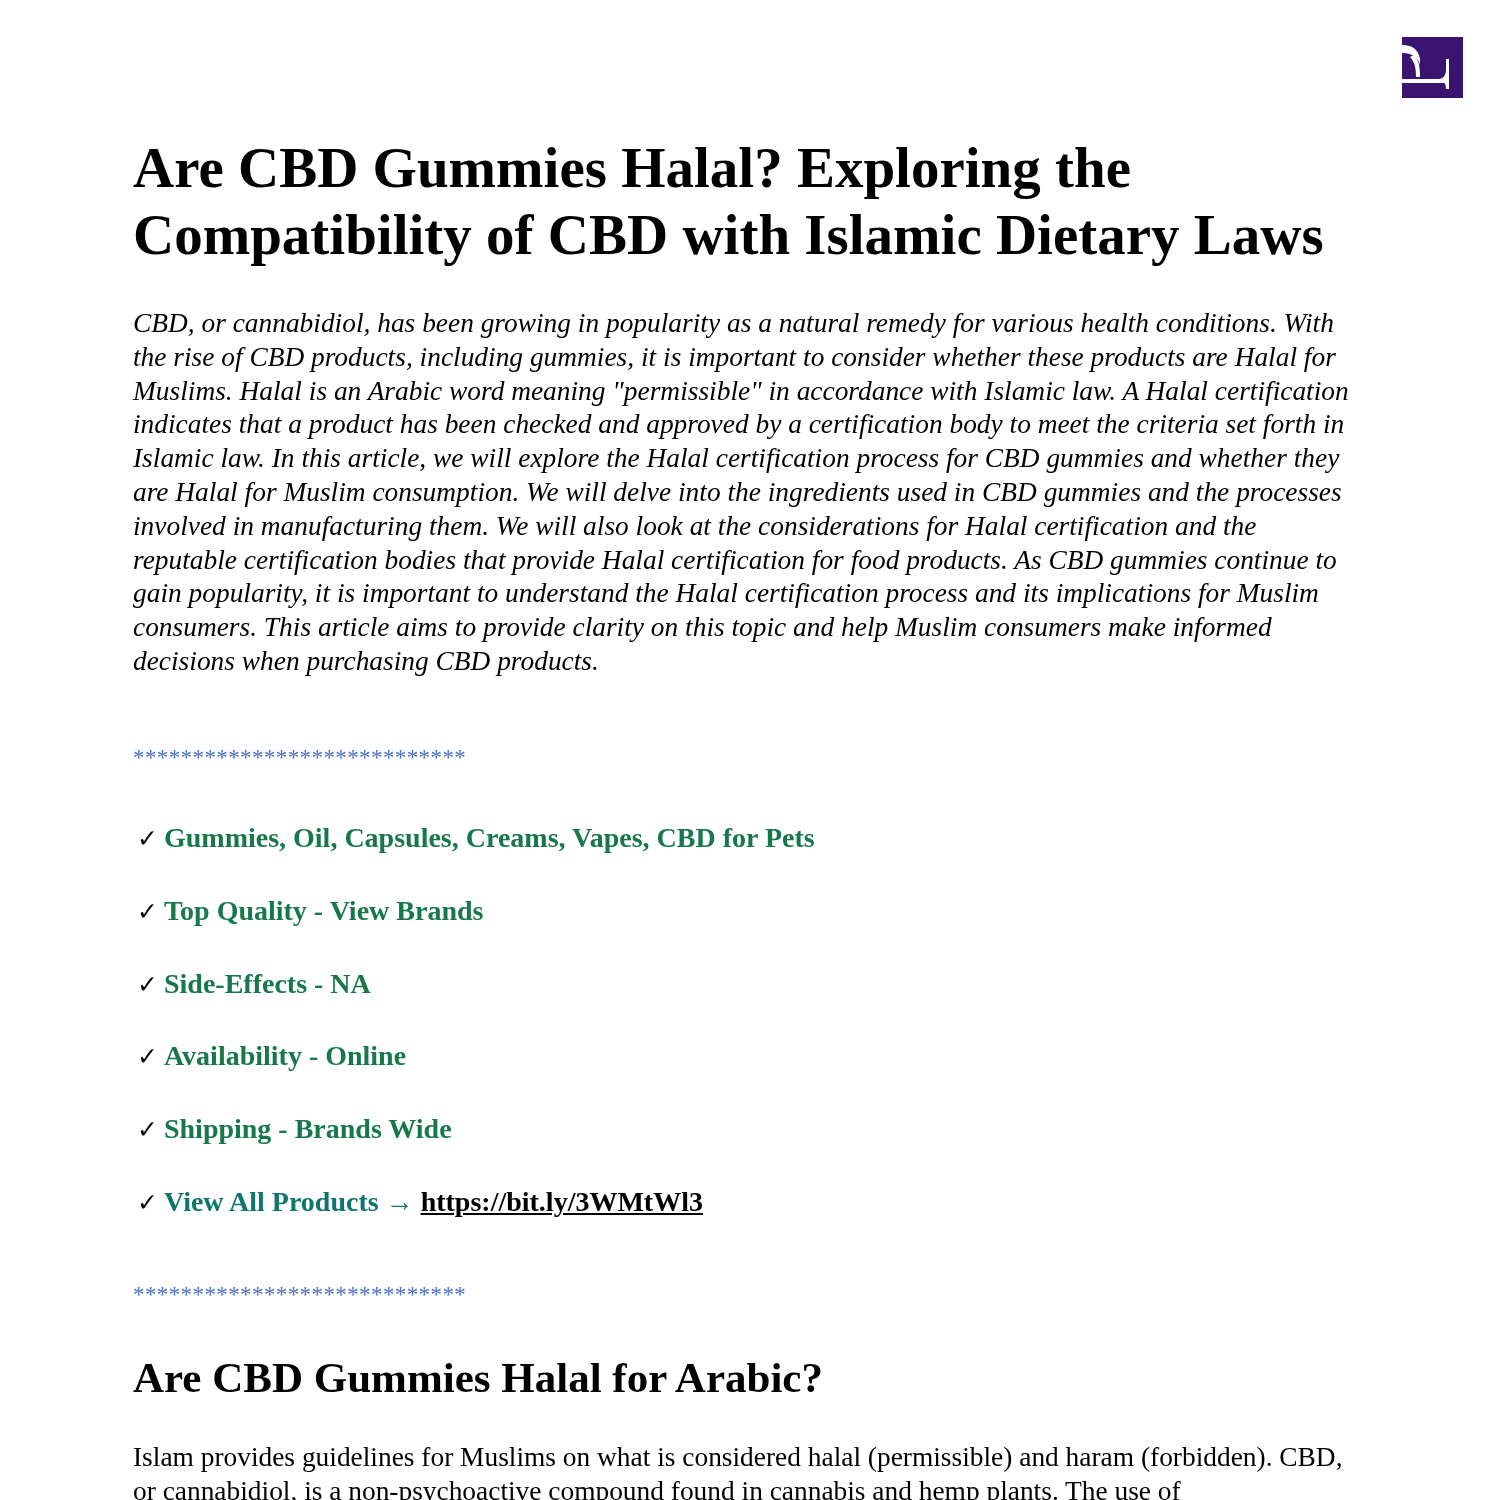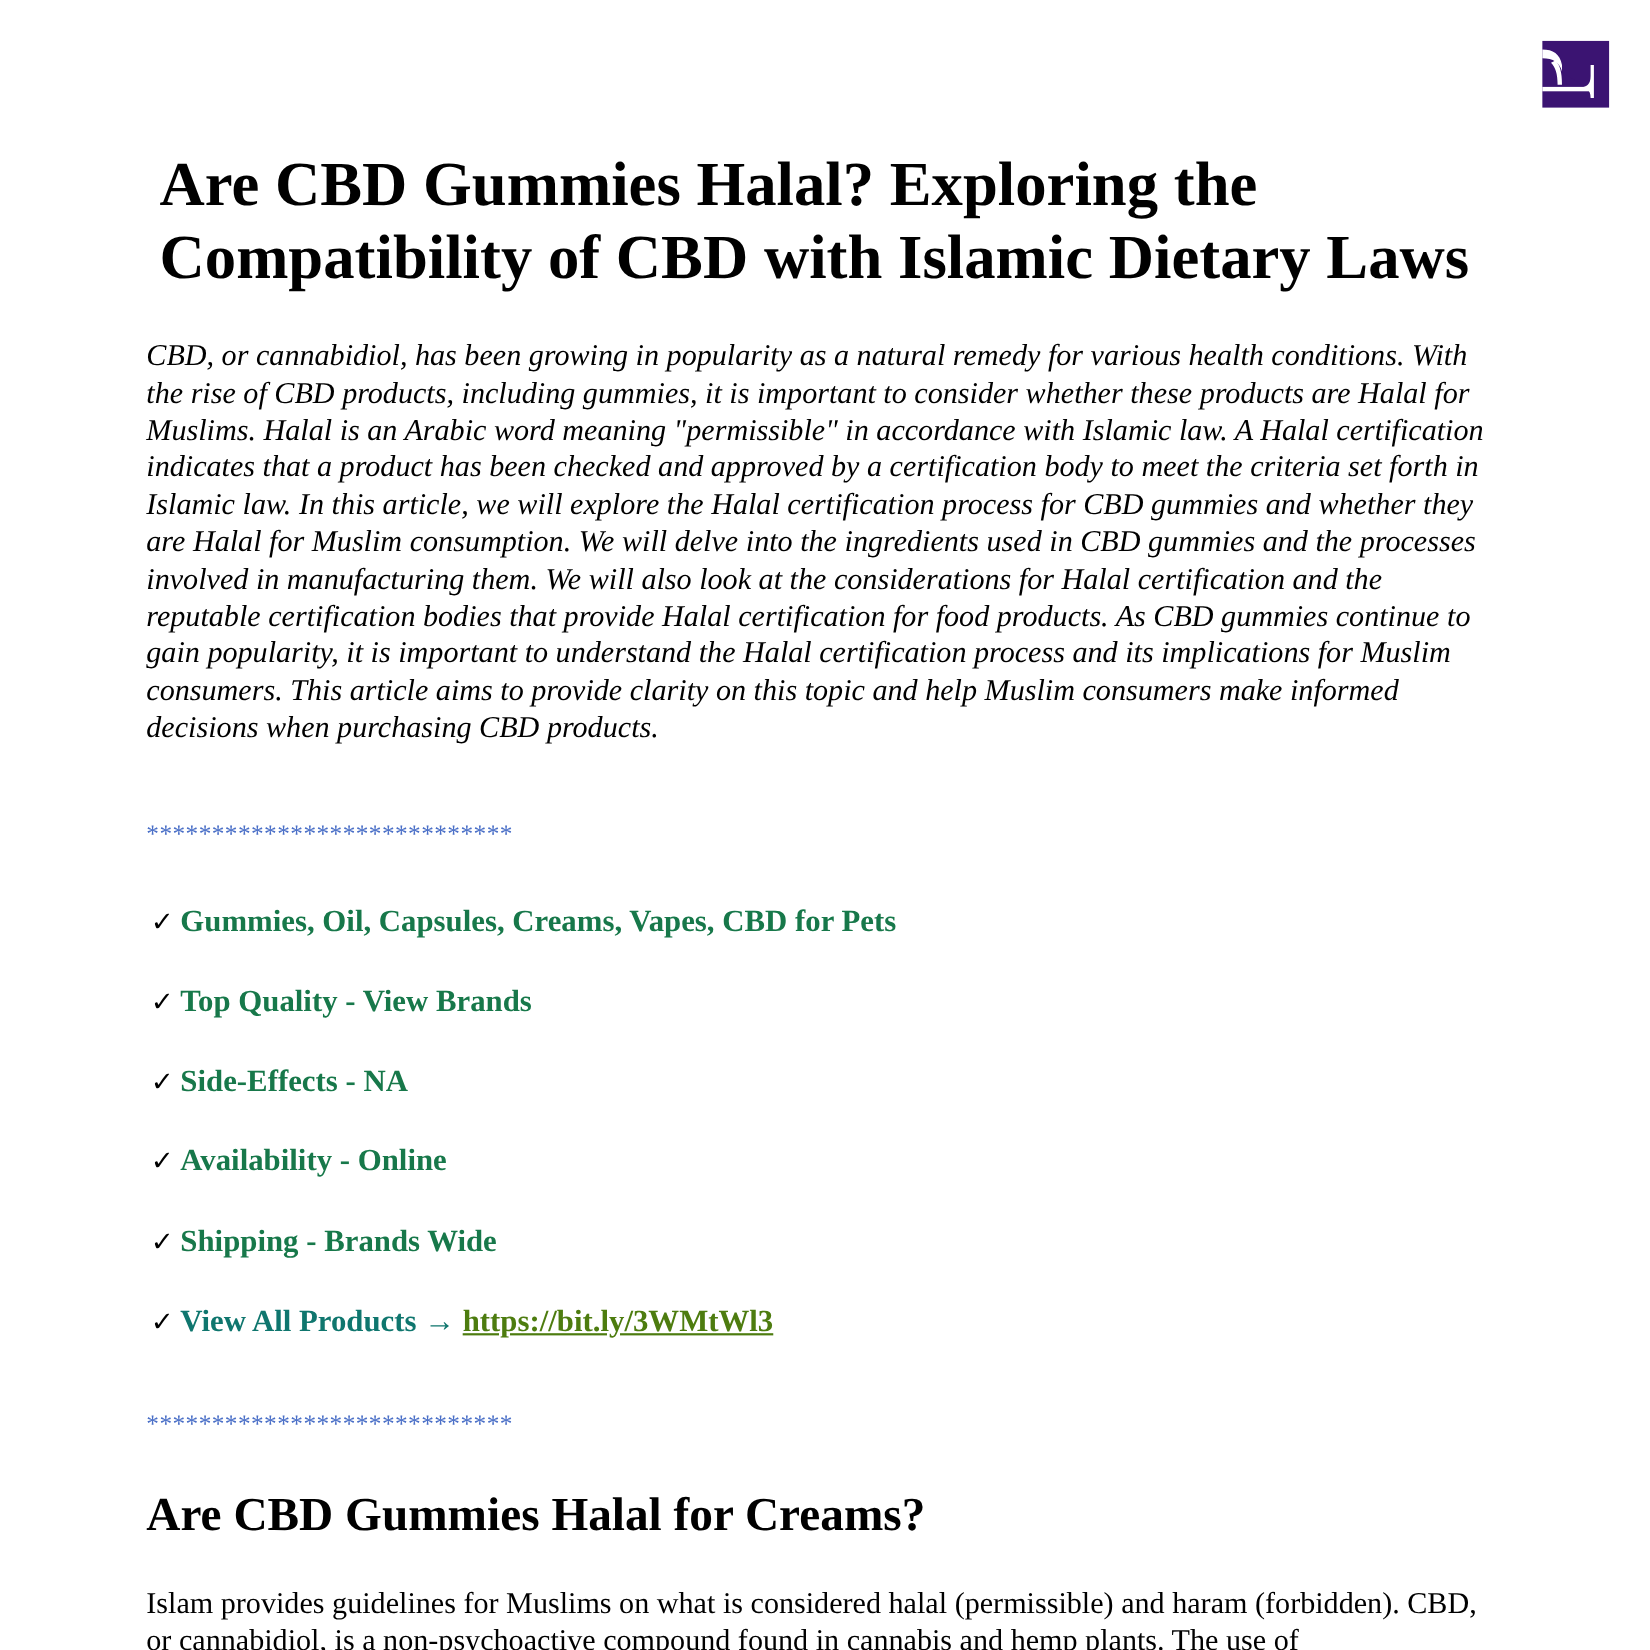--- a/index.html
+++ b/index.html
@@ -24,21 +24,21 @@
     }
     .content {
       position: absolute;
       left: 133px;
       top: 0;
       width: 1235px;
     }
     .title {
       position: absolute;
       top: 134px;
-      left: 12px;
+      left: 0;
       width: 1240px;
       margin: 0;
       font-size: 57px;
       font-weight: bold;
       line-height: 67px;
       letter-spacing: 0px;
     }
     .intro {
       position: absolute;
       top: 307px;
@@ -71,21 +71,21 @@
     .feature .check {
       font-family: "DejaVu Sans", sans-serif;
       font-weight: normal;
       color: #000;
       font-size: 25px;
       margin-right: 6px;
     }
     .feature .green { color: #17784a; }
     .feature .red { color: #0f766e; }
     .feature a {
-      color: #4d7c0f;
+      color: #000000;
       text-decoration: underline;
     }
     .f1 { top: 817px; }
     .f2 { top: 890px; }
     .f3 { top: 963px; }
     .f4 { top: 1035px; }
     .f5 { top: 1108px; }
     .f6 { top: 1181px; }
     .h2 {
       position: absolute;
@@ -141,16 +141,16 @@
   </p>
   <p class="feature f5">
     <span class="check">✓</span><span class="green">Shipping - Brands Wide</span>
   </p>
   <p class="feature f6">
     <span class="check">✓</span><span class="red">View All Products →</span> <a>https://bit.ly/3WMtWl3</a>
   </p>
 
   <p class="stars s2">****************************</p>
 
-  <h2 class="h2">Are CBD Gummies Halal for Creams?</h2>
+  <h2 class="h2">Are CBD Gummies Halal for Arabic?</h2>
 
   <p class="body2">Islam provides guidelines for Muslims on what is considered halal (permissible) and haram (forbidden). CBD, or cannabidiol, is a non-psychoactive compound found in cannabis and hemp plants. The use of</p>
 </div>
 
 </body></html>

